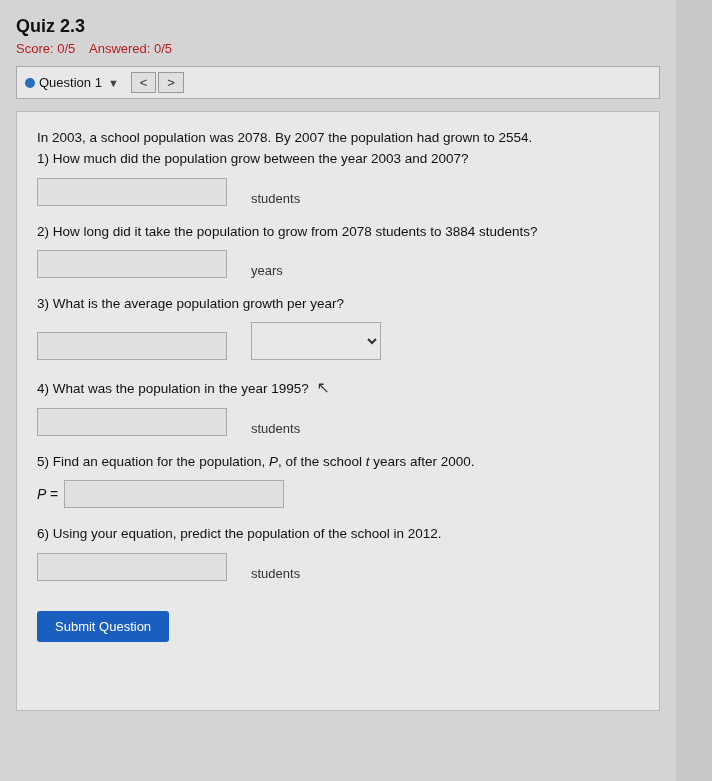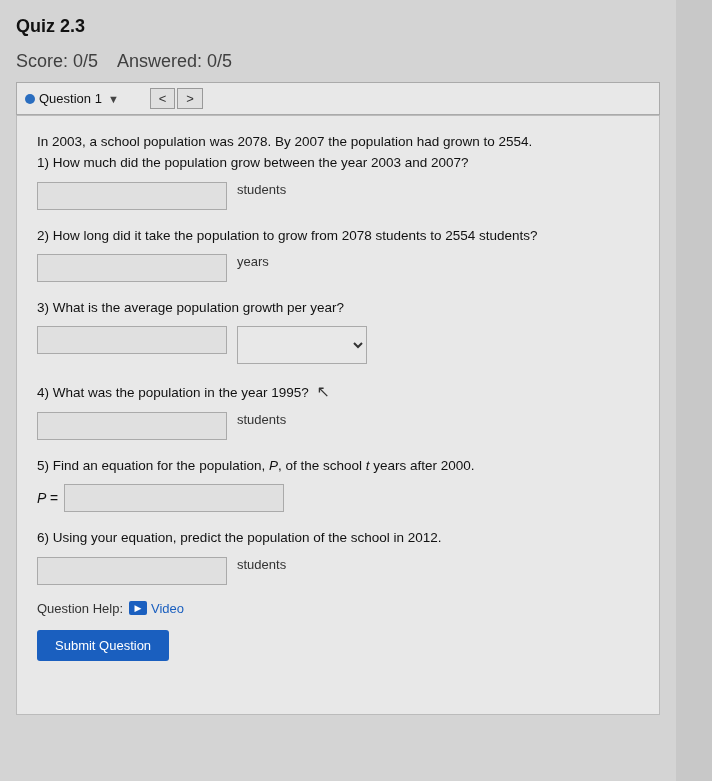--- a/index.html
+++ b/index.html
@@ -18,33 +18,33 @@
     }
     .quiz-header {
       margin-bottom: 4px;
     }
     .quiz-title {
       font-size: 18px;
       font-weight: bold;
       color: #111;
     }
     .quiz-score {
-      font-size: 18px;
-      color: #404040;
-      margin-top: 14px;
+      font-size: 13px;
+      color: #b91c1c;
+      margin-top: 4px;
     }
     .quiz-nav {
       display: flex;
       align-items: center;
-      margin: 10px 0 0 0;
+      margin: 10px 0 12px 0;
       border: 1px solid #aaa;
       background: #e8e8e8;
       padding: 5px 8px;
       width: 100%;
-      gap: 23px;
+      gap: 4px;
     }
     .question-dropdown {
       display: flex;
       align-items: center;
       gap: 4px;
       cursor: pointer;
     }
     .question-dot {
       width: 10px;
       height: 10px;
@@ -91,22 +91,22 @@
       margin-bottom: 16px;
     }
     .question-text {
       font-size: 13.5px;
       color: #111;
       margin-bottom: 8px;
       line-height: 1.5;
     }
     .answer-row {
       display: flex;
-      align-items: flex-start;
-      gap: 10px;
+      align-items: flex-end;
+      gap: 24px;
     }
     .answer-input {
       width: 190px;
       height: 28px;
       border: 1px solid #aaa;
       background: #e0e0e0;
       padding: 2px 6px;
       font-size: 13px;
       color: #333;
     }
@@ -225,21 +225,21 @@
       <div class="answer-row">
         <input class="answer-input" type="text" value="" style="">
         <span class="answer-unit">students</span>
       </div>
     </div>
 
     
     <div class="question-block">
       <div class="question-text">
         <span>2)</span>
-        <span>How long did it take the population to grow from 2078 students to 2554 students?</span>
+        <span>How long did it take the population to grow from 2078 students to 3884 students?</span>
       </div>
       <div class="answer-row">
         <input class="answer-input" type="text" value="" style="">
         <span class="answer-unit">years</span>
       </div>
     </div>
 
     
     <div class="question-block">
       <div class="question-text">
@@ -285,24 +285,17 @@
         <span>6)</span>
         <span>Using your equation, predict the population of the school in 2012.</span>
       </div>
       <div class="answer-row">
         <input class="answer-input" type="text" value="" style="">
         <span class="answer-unit">students</span>
       </div>
     </div>
 
     
-    <div class="question-help">
-      <span>Question Help:</span>
-      <a href="#" class="video-link">
-        <span class="video-icon">▶</span>
-        <span>Video</span>
-      </a>
-    </div>
 
     
     <button class="submit-btn">Submit Question</button>
   </div>
 </div>
 
 </body></html>

